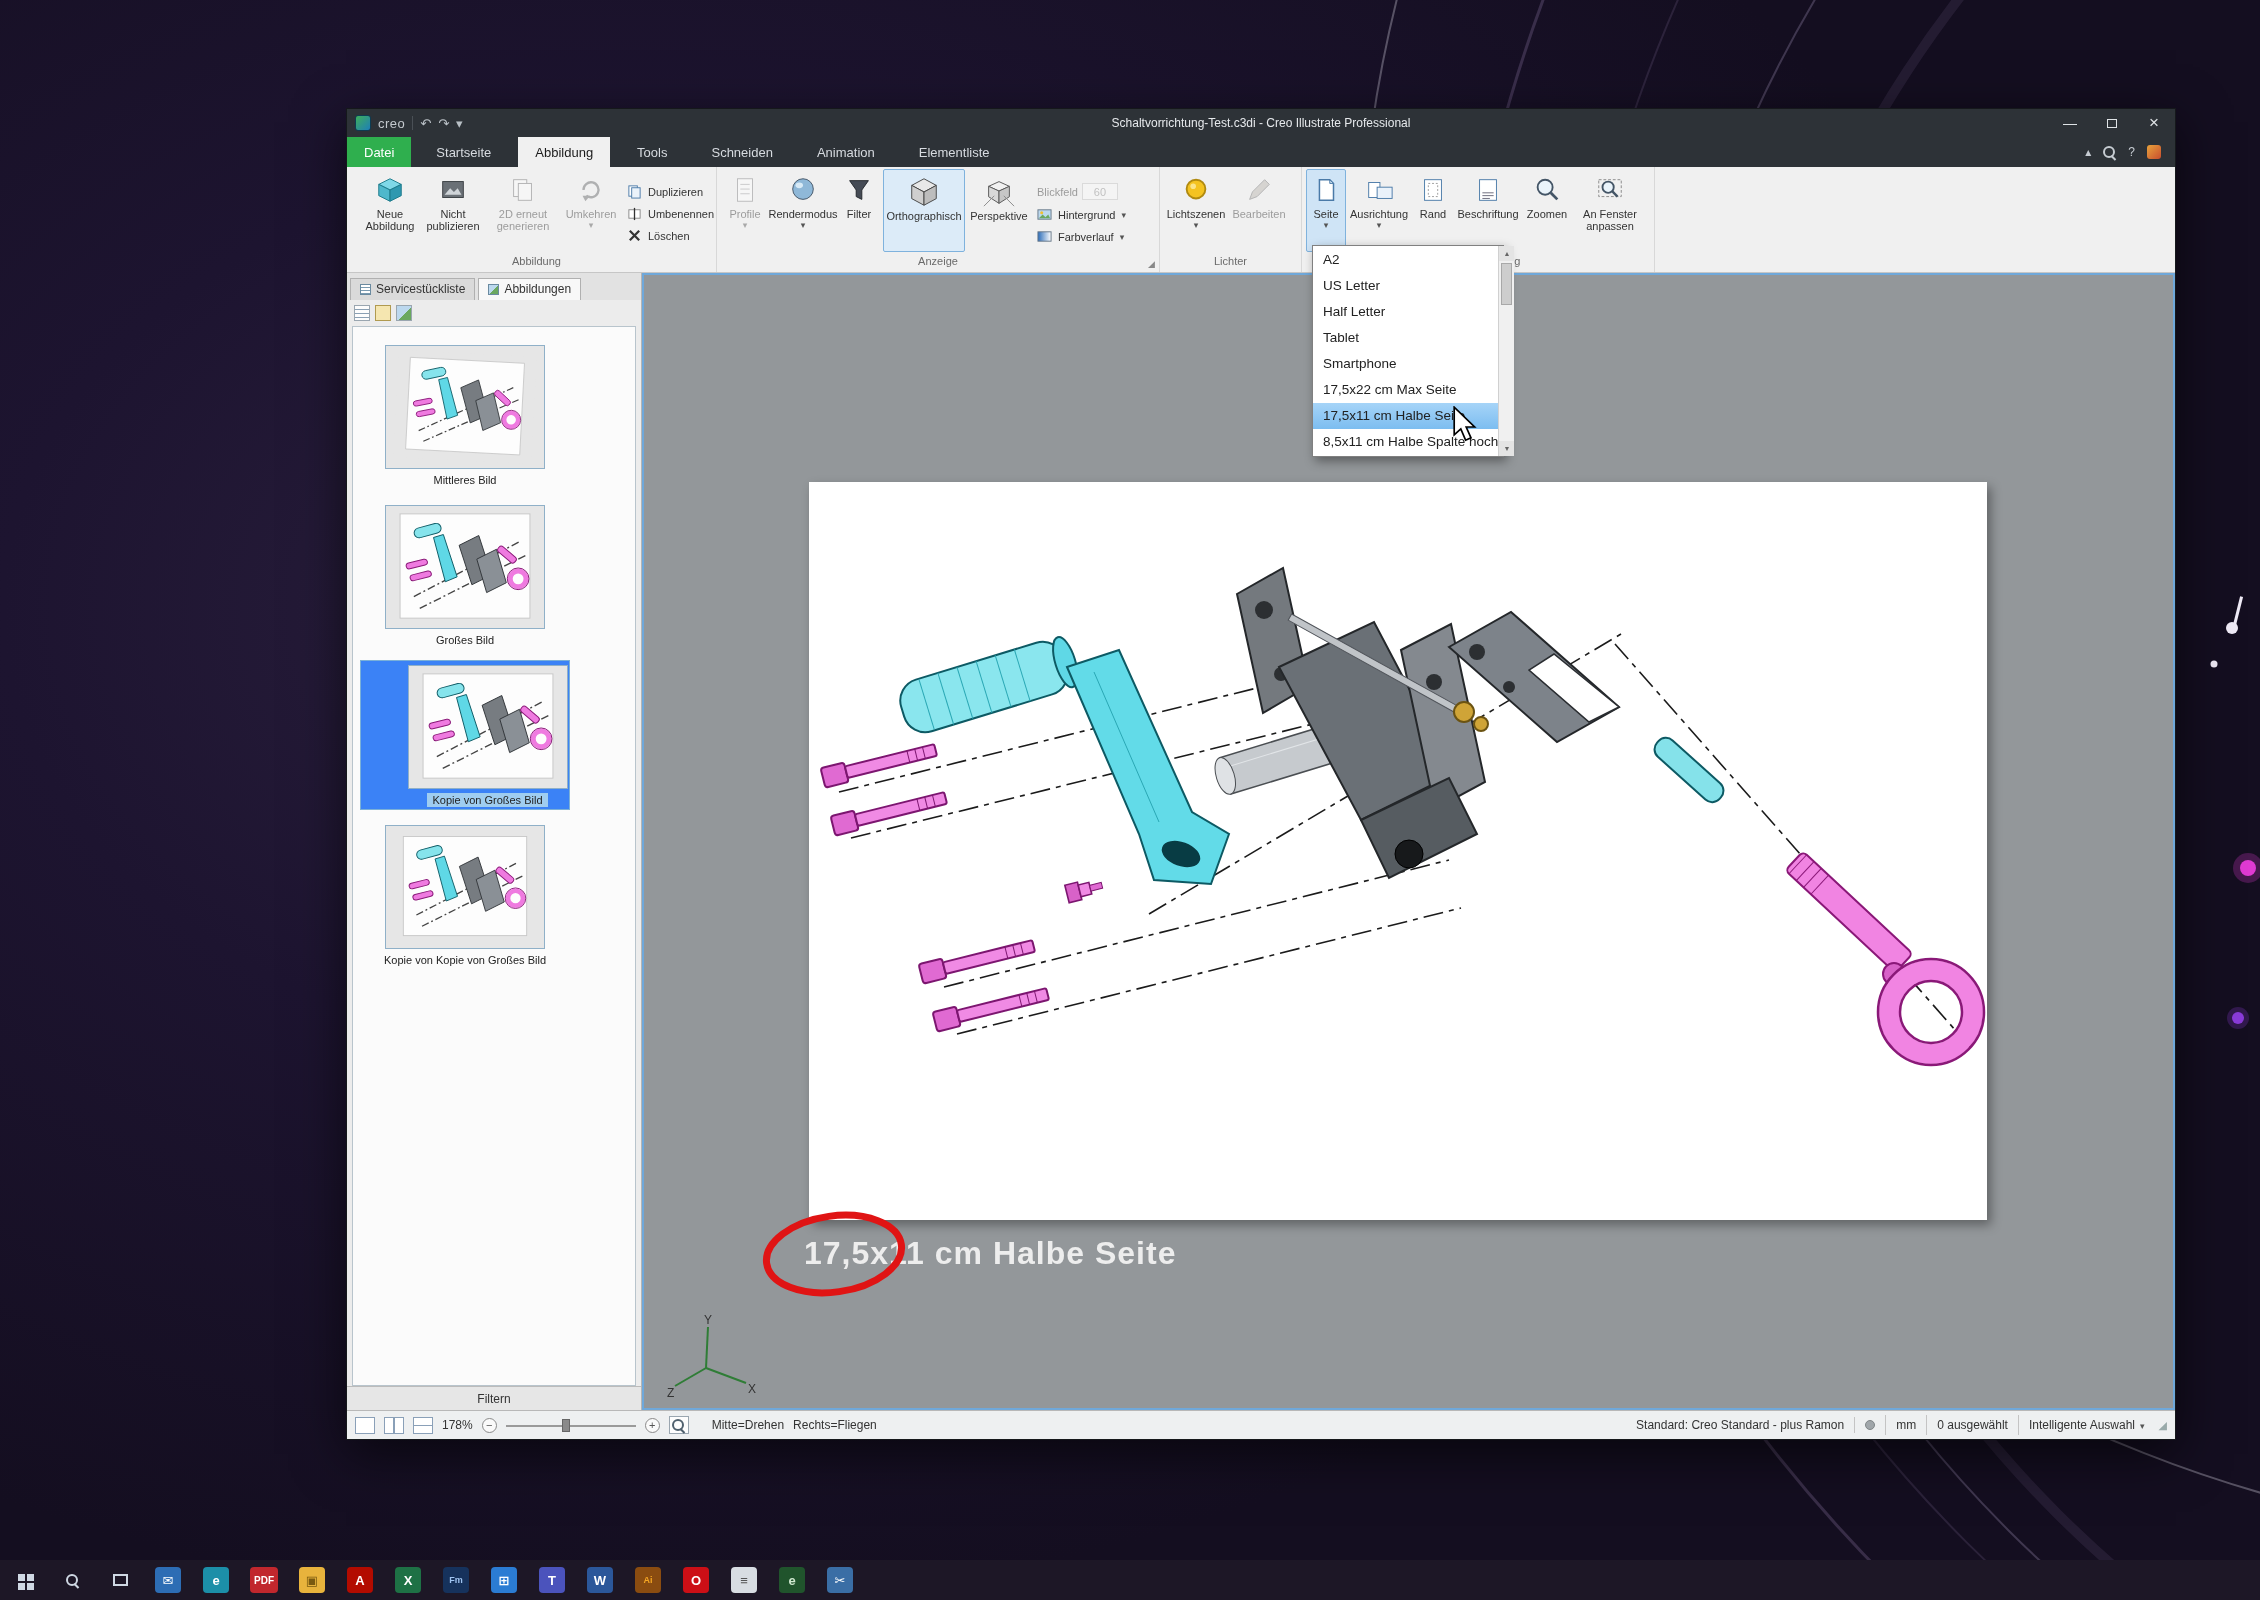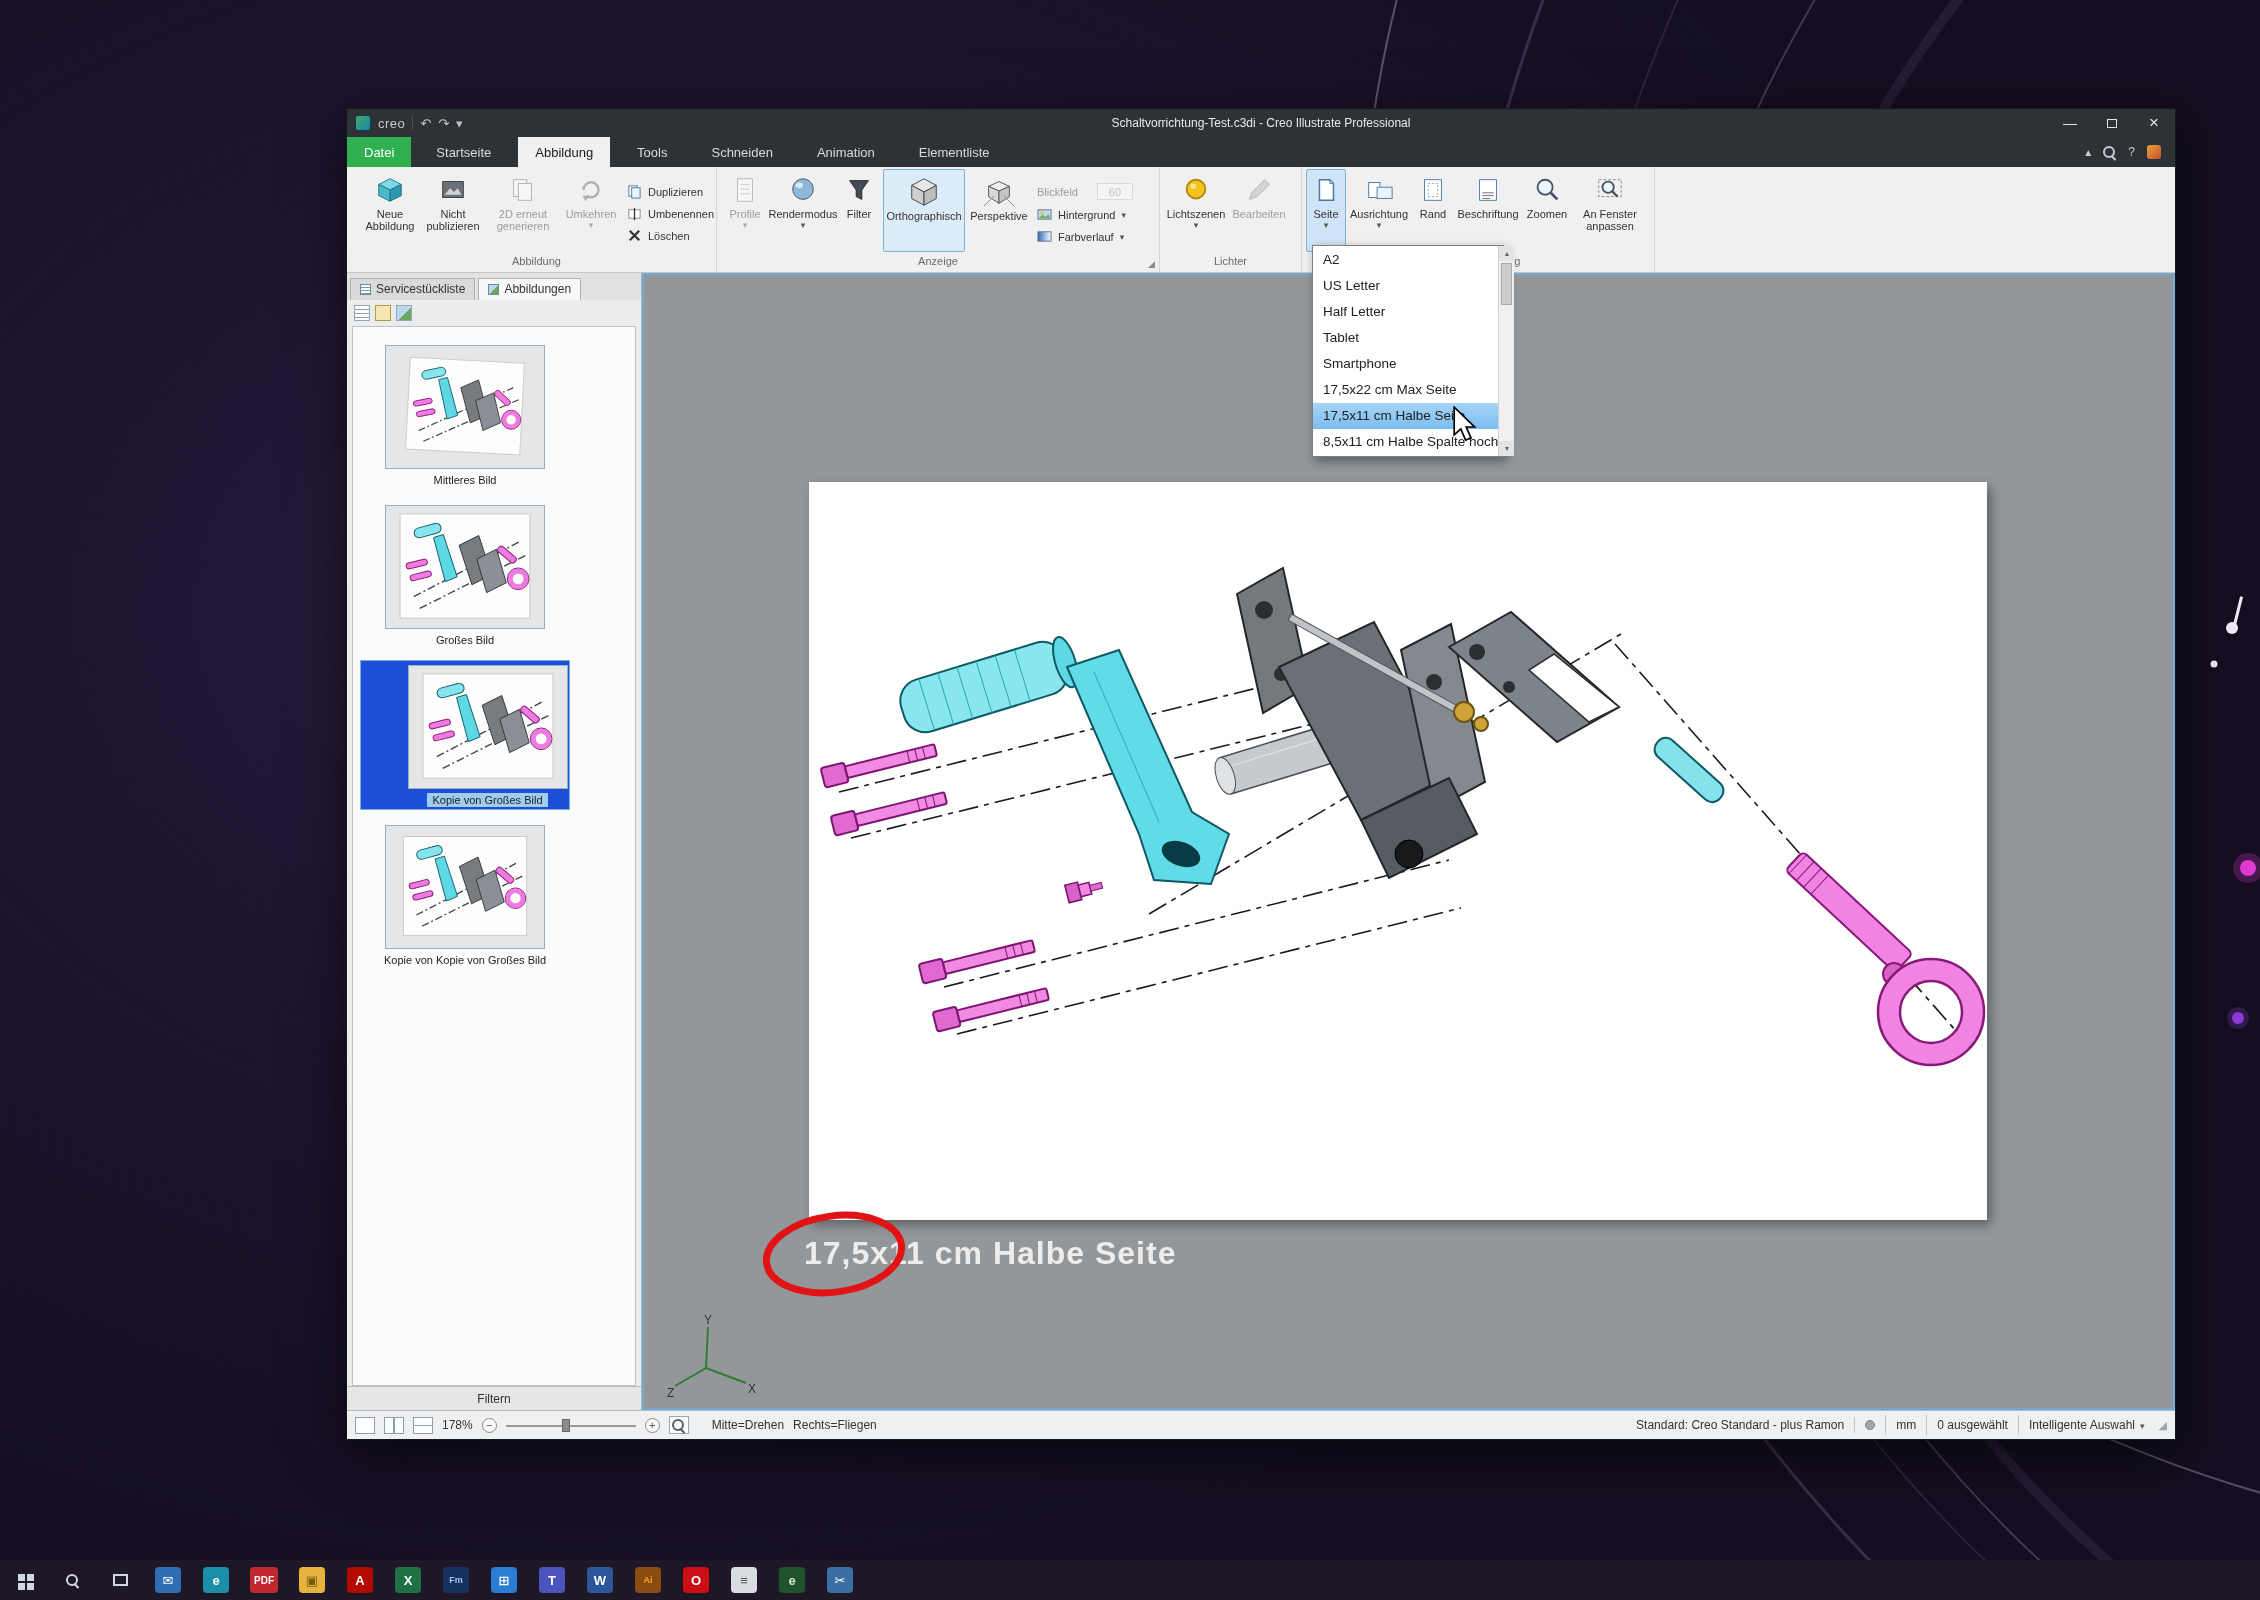--- a/index.html
+++ b/index.html
@@ -43,42 +43,42 @@
     font-size:11px;line-height:12px;text-align:center;color:#333;border:1px solid transparent;border-radius:2px;flex:none;}
   .rbtn .ri{width:30px;height:30px;margin-bottom:3px;flex:none;}
   .rbtn .ri.big{width:38px;height:34px;margin-bottom:1px;}
   .rbtn.active{background:#dcebf8;border-color:#7fb2dd;}
   .rbtn.pressed{background:#cfe4f6;border-color:#7fb2dd;}
   .disabled{opacity:.45;filter:grayscale(.9);}
   .caret{font-size:9px;color:#555;margin-top:1px;line-height:8px;}
   .rstack{display:flex;flex-direction:column;justify-content:center;padding-top:6px;gap:5px;flex:none;}
   .sbtn{display:flex;align-items:center;gap:6px;font-size:11px;color:#333;padding:1px 4px;white-space:nowrap;}
   .sbtn .si{width:15px;height:15px;flex:none;}
-  .blick-row{display:flex;align-items:center;gap:19px;font-size:11px;color:#333;padding:1px 4px;white-space:nowrap;}
+  .blick-row{display:flex;align-items:center;gap:4px;font-size:11px;color:#333;padding:1px 4px;white-space:nowrap;}
   .blick-input{width:36px;height:17px;border:1px solid #c0c0c0;background:#fafafa;font-size:11px;text-align:center;color:#888;font-family:inherit;}
   .launcher{position:absolute;right:4px;bottom:3px;font-size:9px;color:#888;}
 
   
   .main{flex:1;display:flex;min-height:0;}
   .sidebar{width:295px;background:#ececec;border-right:1px solid #b5b5b5;display:flex;flex-direction:column;flex:none;}
   .side-tabs{height:27px;display:flex;align-items:flex-end;padding:3px 3px 0;gap:3px;background:#e2e2e2;flex:none;}
   .side-tab{font-size:12px;padding:3px 9px 4px;border:1px solid #b0b0b0;border-bottom:none;background:#dadada;color:#333;
     display:flex;gap:5px;align-items:center;white-space:nowrap;}
   .side-tab.active{background:#f8f8f8;}
   .sicon{width:11px;height:11px;border:1px solid #6a8aa0;display:inline-block;flex:none;}
   .sicon.list{background:repeating-linear-gradient(#fff 0 2px,#7a9ab0 2px 3px);}
   .sicon.pic{background:linear-gradient(135deg,#bcd8ee 55%,#6aa85f 55%);}
   .side-tools{height:26px;display:flex;align-items:center;gap:5px;padding:2px 7px;flex:none;}
   .tico{width:16px;height:16px;border:1px solid #9aa6b0;background:#fdfdfd;display:inline-block;}
   .tico.t1{background:repeating-linear-gradient(#fdfdfd 0 3px,#8aa0b4 3px 4px);}
   .tico.t2{background:linear-gradient(#fdf6e0,#f0dFA0);border-color:#b09a50;background:#f5e6b0;}
   .tico.t3{background:linear-gradient(135deg,#bcd8ee 55%,#6aa85f 55%);}
   .thumb-list{flex:1;background:#fbfbfb;border:1px solid #b8c4cc;margin:0 5px;padding:14px 0 0;overflow:hidden;}
   .thumb-item{width:208px;margin:0 0 12px 8px;display:flex;flex-direction:column;align-items:center;padding:4px 0 2px;}
-  .thumb-item.selected{background:#1d4ed8;outline:1px solid #7ab0d8;padding-left:45px;}
+  .thumb-item.selected{background:#3b82f6;outline:1px solid #7ab0d8;padding-left:45px;}
   .thumb-box{width:160px;height:124px;border:1px solid #8fb0c8;background:#e6e6e6;position:relative;overflow:hidden;}
   .thumb-box svg{position:absolute;inset:0;width:100%;height:100%;}
   .ti-0 svg{transform:scale(.72);}
   .ti-1 svg{transform:scale(.88) rotate(3deg);}
   .ti-4 svg{transform:scale(.95);}
   .thumb-label{font-size:11px;color:#222;margin-top:4px;padding:1px 5px;white-space:nowrap;}
   .thumb-item.selected .thumb-label{background:#9fcdf0;}
   .filter-bar{height:24px;border-top:1px solid #bbb;background:#e6e6e6;font-size:12px;display:flex;align-items:center;justify-content:center;color:#333;flex:none;}
 
   .canvas{flex:1;position:relative;background:#93979a;border:2px solid #6fa8da;overflow:hidden;}

